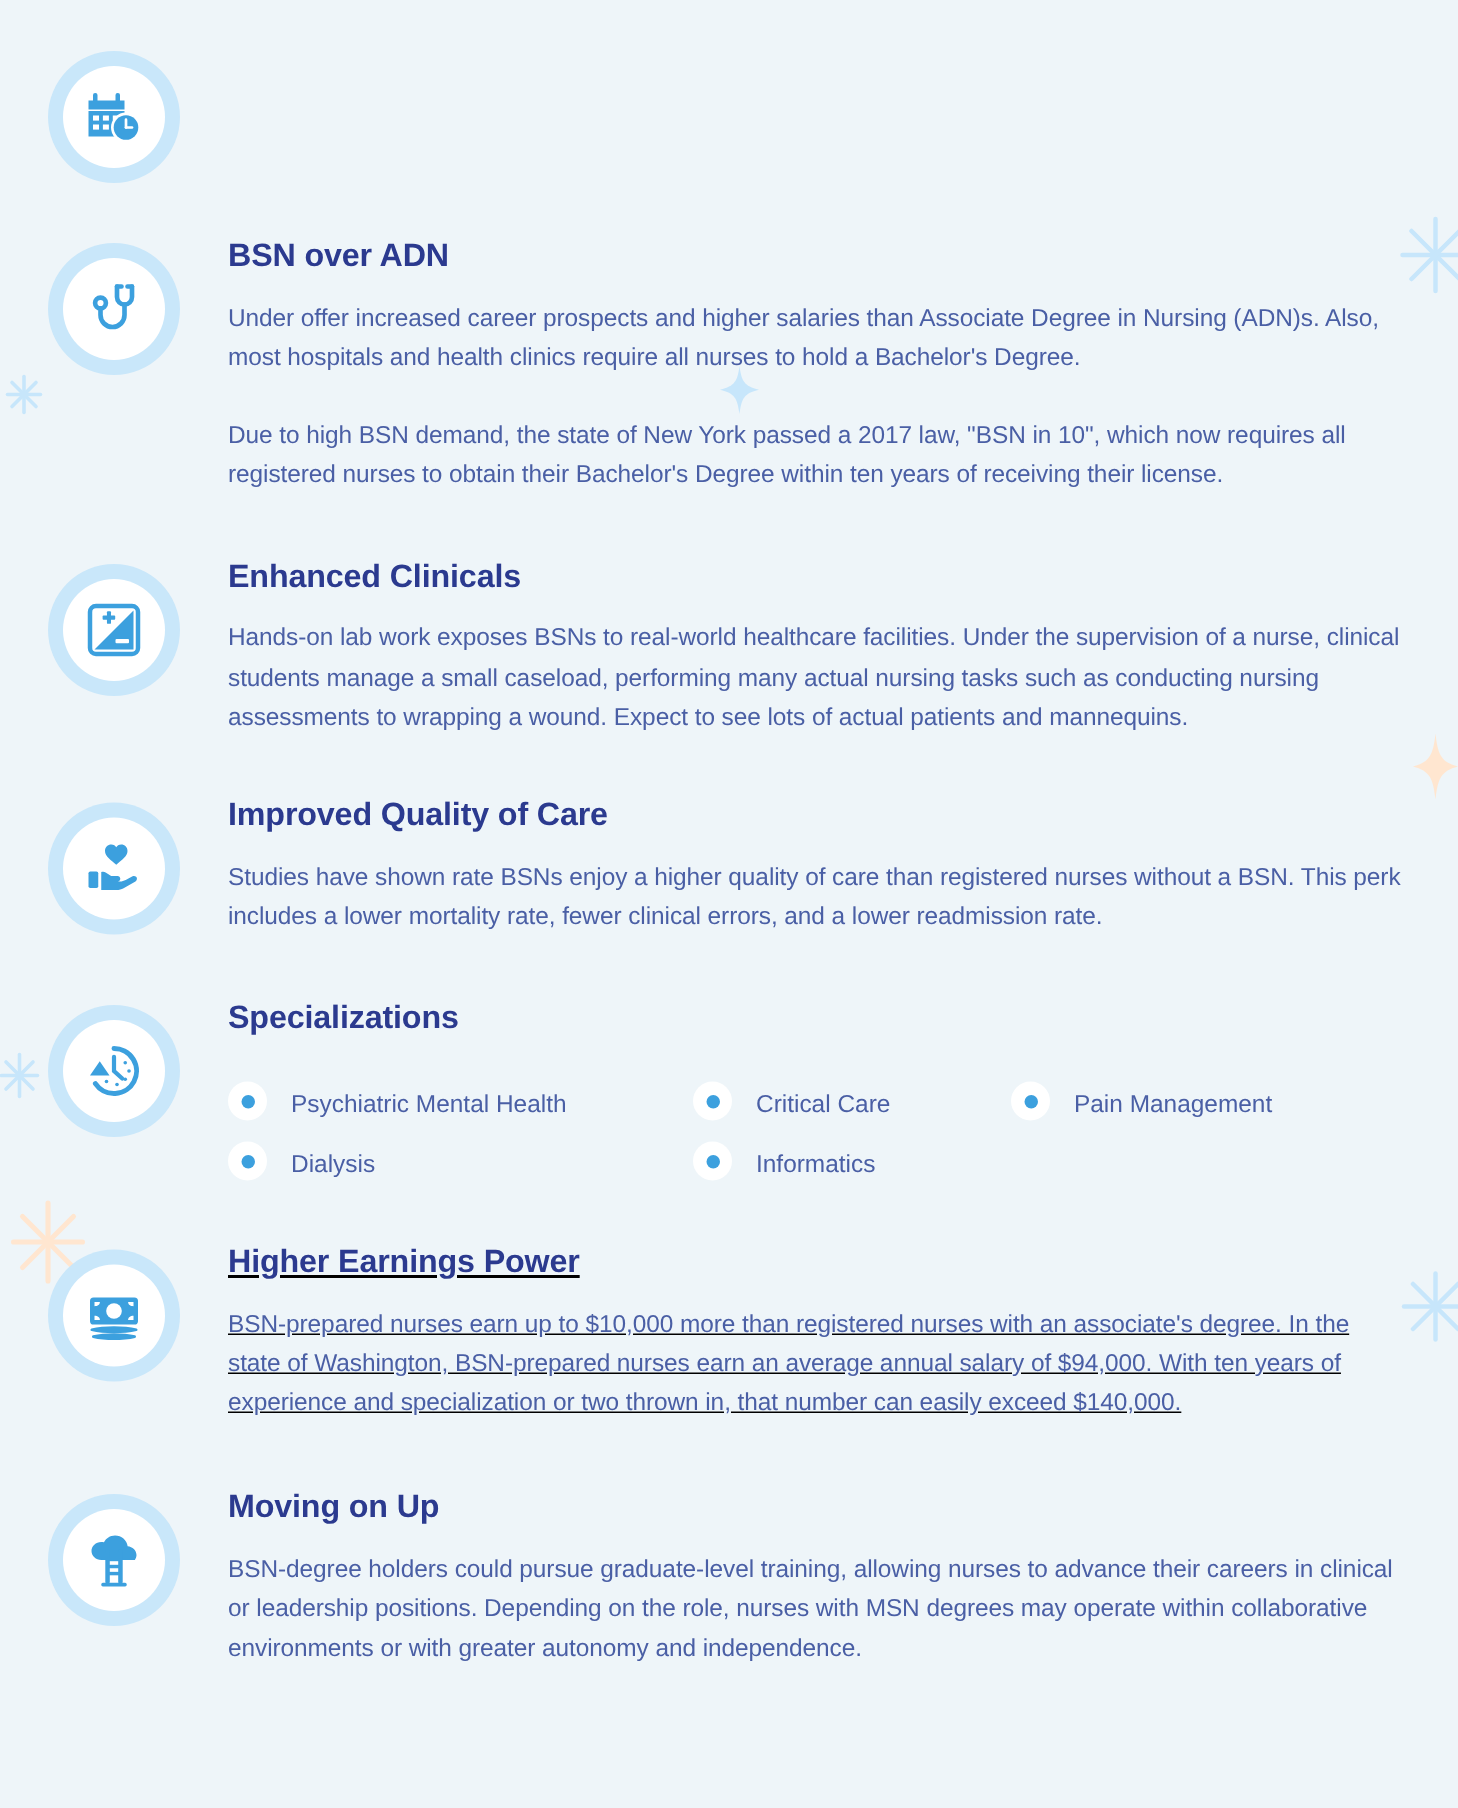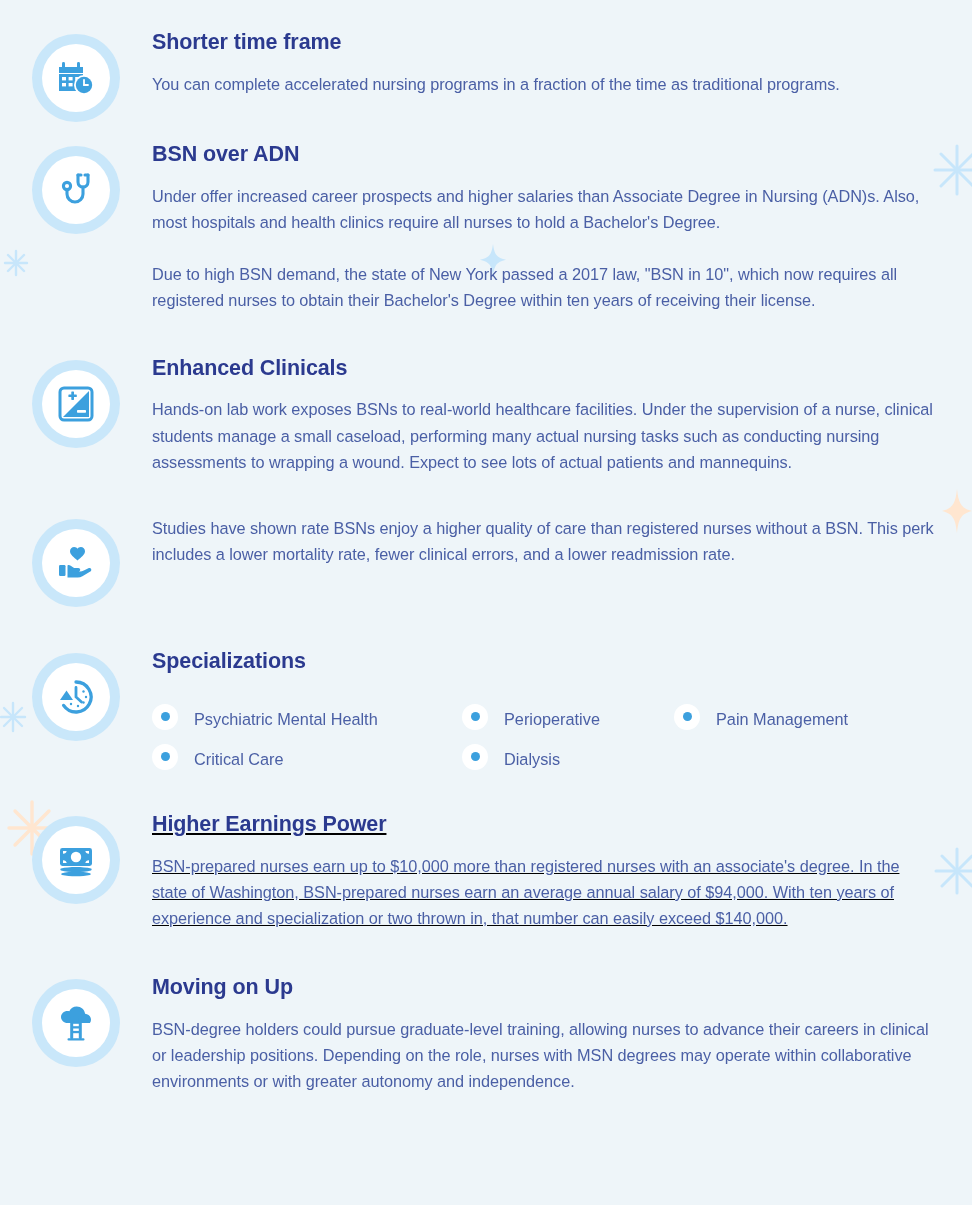--- a/index.html
+++ b/index.html
@@ -90,21 +90,21 @@
     line-height: 26.2px;
     letter-spacing: -0.05px;
     margin-bottom: 0;
   }
   p.body-text + p.body-text {
     margin-top: 26px;
   }
 
   
   .sec-shorter      { margin-top: 12px; }
-  .sec-bsn          { margin-top: 20px; }
+  .sec-bsn          { margin-top: 36px; }
   .sec-clinicals    { margin-top: 42px; }
   .sec-quality      { margin-top: 40px; }
   .sec-special      { margin-top: 42px; }
   .sec-earnings     { margin-top: 42px; text-decoration: underline; }
   .sec-moving       { margin-top: 44px; justify-content: center; }
 
   
   .spec-grid {
     margin-top: 14px;
     display: grid;
@@ -232,24 +232,20 @@
             <circle cx="28" cy="27" r="10" fill="#ffffff"></circle>
             <circle cx="28" cy="27" r="8.2"></circle>
             <g stroke="#ffffff" stroke-width="1.8" stroke-linecap="round">
               <line x1="28" y1="27" x2="28" y2="21.8"></line>
               <line x1="28" y1="27" x2="32" y2="27"></line>
             </g>
           </svg>
         </div>
       </div>
     </div>
-    <div class="text-col">
-      <h2 class="section-title">Shorter time frame</h2>
-      <p class="body-text">You can complete accelerated nursing programs in a fraction of the time as traditional programs.</p>
-    </div>
   </div>
 
   <div class="section sec-bsn">
     <div class="icon-col">
       <div class="icon-badge">
         <div class="icon-inner">
           <svg width="38" height="38" viewBox="0 0 38 38" fill="none" stroke="#3ca0de" stroke-width="3.1" stroke-linecap="round" stroke-linejoin="round">
             <path d="M21 4v7a5 5 0 0 0 10 0V4"></path>
             <path d="M21 4h3M28 4h3"></path>
             <path d="M26 16v7a8 8 0 0 1-16 0v-3"></path>
@@ -293,20 +289,21 @@
         <div class="icon-inner">
           <svg width="40" height="40" viewBox="0 0 40 40" fill="#3ca0de">
             <path d="M21.5 17.5c-3.6-3.3-7.5-5.6-7.5-9.2 0-2.5 1.9-4.3 4.2-4.3 1.6 0 2.7.8 3.3 1.8.6-1 1.7-1.8 3.3-1.8 2.3 0 4.2 1.8 4.2 4.3 0 3.6-3.9 5.9-7.5 9.2z"></path>
             <rect x="3" y="22" width="6.5" height="11" rx="1.2"></rect>
             <path d="M11.5 22.4c1.1-.5 2-.4 3.2.4l3.4 2.2h4.2c1.1 0 1.9.8 1.9 1.8 0 1-.8 1.8-1.9 1.8h-4.5 6.2c1.3 0 2.6-.4 3.8-1l4.6-2.4c1.1-.6 2.4-.1 2.8 1 .3.9-.1 1.9-.9 2.4l-7.9 4.6c-1.4.8-3 1.2-4.6 1.2H11.5z"></path>
           </svg>
         </div>
       </div>
     </div>
     <div class="text-col">
+      <h2 class="section-title">Improved Quality of Care</h2>
       <p class="body-text">Studies have shown rate BSNs enjoy a higher quality of care than registered nurses without a BSN. This perk includes a lower mortality rate, fewer clinical errors, and a lower readmission rate.</p>
     </div>
   </div>
 
   <div class="section sec-special">
     <div class="icon-col">
       <div class="icon-badge">
         <div class="icon-inner">
           <svg width="40" height="40" viewBox="0 0 40 40">
             <path d="M20 5a15 15 0 1 1-12.4 23.4" fill="none" stroke="#3ca0de" stroke-width="3.3" stroke-linecap="round"></path>
@@ -331,39 +328,39 @@
         <div class="spec-item">
           <span class="bullet">
               <i></i>
             </span>
           <span class="spec-label">Psychiatric Mental Health</span>
         </div>
         <div class="spec-item">
           <span class="bullet">
               <i></i>
             </span>
-          <span class="spec-label">Perioperative</span>
+          <span class="spec-label">Critical Care</span>
         </div>
         <div class="spec-item">
           <span class="bullet">
               <i></i>
             </span>
           <span class="spec-label">Pain Management</span>
         </div>
         <div class="spec-item">
           <span class="bullet">
               <i></i>
             </span>
-          <span class="spec-label">Critical Care</span>
+          <span class="spec-label">Dialysis</span>
         </div>
         <div class="spec-item">
           <span class="bullet">
               <i></i>
             </span>
-          <span class="spec-label">Dialysis</span>
+          <span class="spec-label">Informatics</span>
         </div>
       </div>
     </div>
   </div>
 
   <div class="section sec-earnings">
     <div class="icon-col">
       <div class="icon-badge">
         <div class="icon-inner">
           <svg width="40" height="40" viewBox="0 0 40 40">

